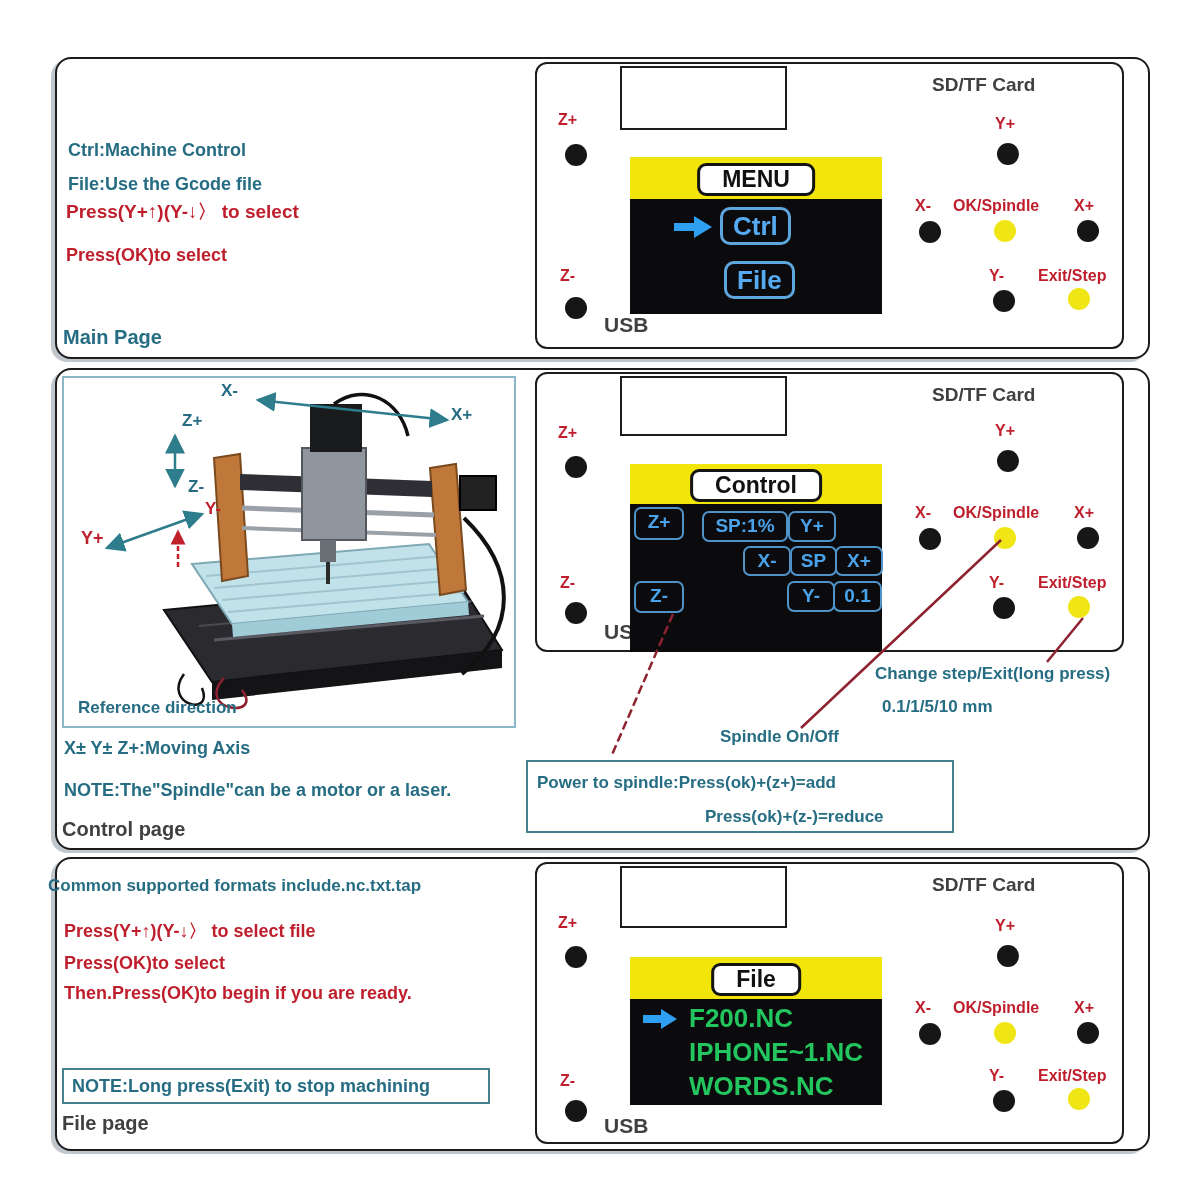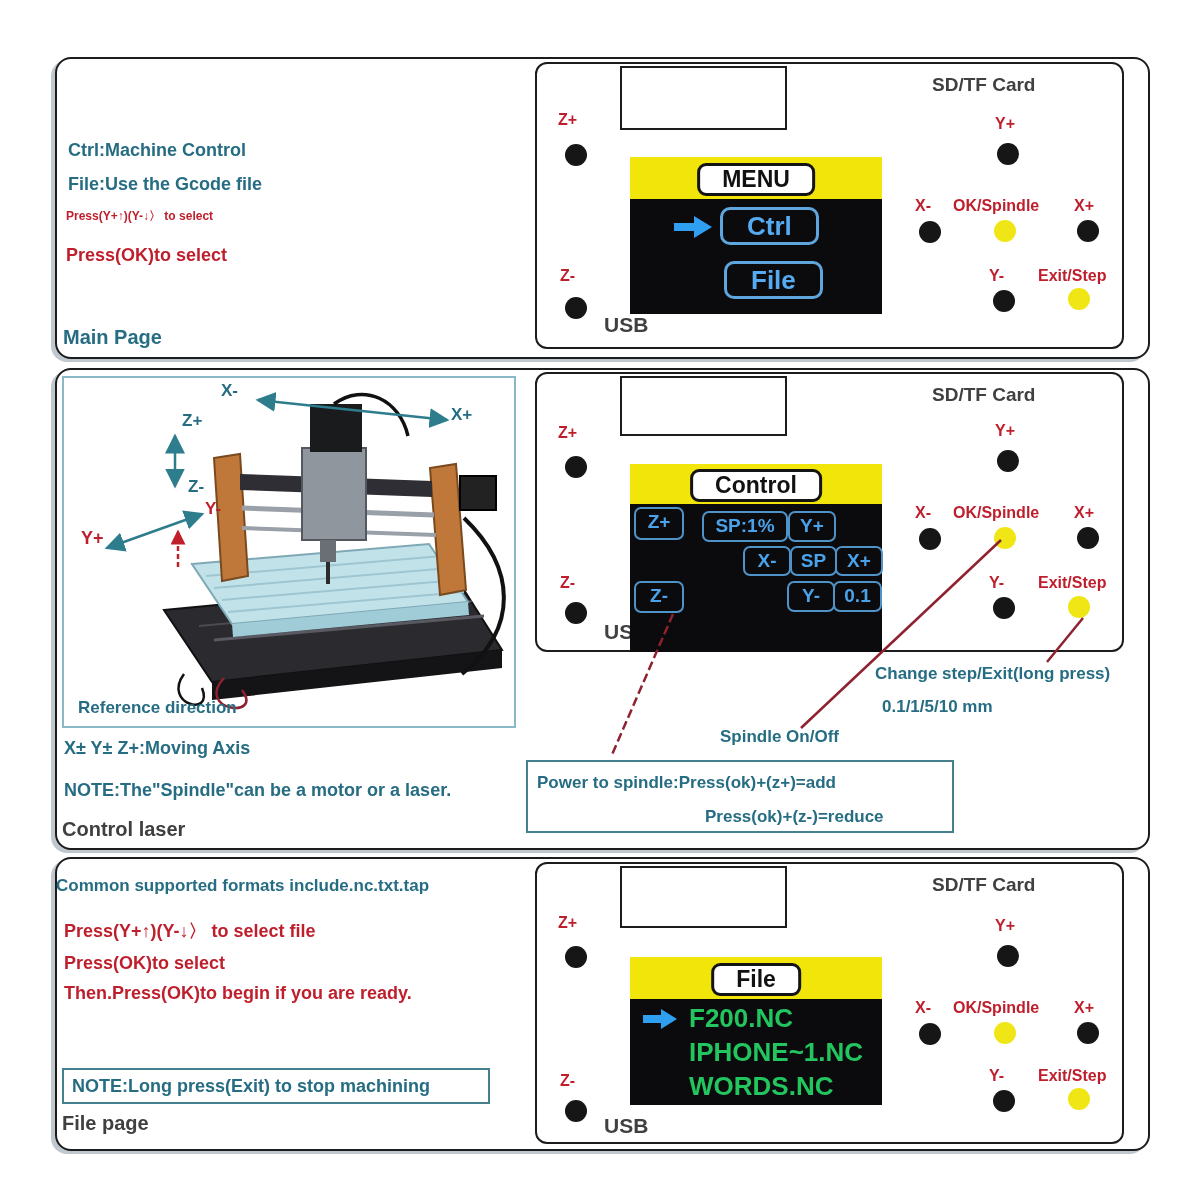--- a/index.html
+++ b/index.html
@@ -17,37 +17,37 @@
   .pbtn.yl{background:#f0e616}
   .lbl{font-size:16px}
   .screen{position:absolute;width:252px;background:#0b0b0d}
   .shead{position:absolute;left:0;top:0;width:100%;height:42px;background:#f2e50a}
   .stitle{position:absolute;top:6px;left:50%;transform:translateX(-50%);background:#fff;
           border:3px solid #141414;border-radius:9px;font-size:23px;color:#111;
           padding:0 22px;line-height:27px;white-space:nowrap}
   .skey{position:absolute;border:2px solid #4f93c9;border-radius:7px;color:#4aa3ea;
         text-align:center;font-size:19px;line-height:26px}
   .mkey{position:absolute;border:3px solid #5ea6dd;border-radius:10px;color:#55aaf2;
-        font-size:26px;line-height:30px;padding:1px 24px;text-align:center}
+        font-size:26px;line-height:30px;padding:1px 10px;text-align:center}
   .frow{position:absolute;color:#22c55e;font-size:26px;line-height:1}
   .cursor{position:absolute}
   .obox{position:absolute;background:#fff;border:2px solid #46808f}
   .refbox{position:absolute;background:#fff;border:2px solid #8ab8c6}
   svg{display:block}
   .overlay{position:absolute;left:0;top:0;pointer-events:none}
 </style>
 </head>
 <body>
 
 <div id="page">
 
   <div class="panel" style="left:55px;top:57px;width:1091px;height:298px"></div>
   <div class="t teal" style="left:68px;top:140px;font-size:18px">Ctrl:Machine Control</div>
   <div class="t teal" style="left:68px;top:174px;font-size:18px">File:Use the Gcode file</div>
-  <div class="t red" style="left:66px;top:210px;font-size:12px">Press(Y+↑)(Y-↓〉 to select</div>
+  <div class="t red" style="left:66px;top:201px;font-size:19px">Press(Y+↑)(Y-↓〉 to select</div>
   <div class="t red" style="left:66px;top:245px;font-size:18px">Press(OK)to select</div>
   <div class="t teal" style="left:63px;top:326px;font-size:20px">Main Page</div>
 
   <div class="ctrl" style="left:535px;top:62px;width:585px;height:283px">
     <div class="conn" style="left:83px;top:2px;width:163px;height:60px"></div>
     <div class="t blk" style="left:395px;top:10px;font-size:19px">SD/TF Card</div>
     <div class="t red lbl" style="left:21px;top:47px">Z+</div>
     <div class="pbtn" style="left:28px;top:80px"></div>
     <div class="t red lbl" style="left:23px;top:203px">Z-</div>
     <div class="pbtn" style="left:28px;top:233px"></div>
@@ -130,21 +130,21 @@
     <div class="t teal" style="left:387px;top:27px;font-size:17px">X+</div>
     <div class="t teal" style="left:118px;top:33px;font-size:17px">Z+</div>
     <div class="t teal" style="left:124px;top:99px;font-size:17px">Z-</div>
     <div class="t red" style="left:141px;top:121px;font-size:17px">Y-</div>
     <div class="t red" style="left:17px;top:150px;font-size:18px">Y+</div>
     <div class="t teal" style="left:14px;top:320px;font-size:17px">Reference direction</div>
   </div>
 
   <div class="t teal" style="left:64px;top:738px;font-size:18px">X± Y± Z+:Moving Axis</div>
   <div class="t teal" style="left:64px;top:780px;font-size:18px">NOTE:The"Spindle"can be a motor or a laser.</div>
-  <div class="t blk" style="left:62px;top:818px;font-size:20px">Control laser</div>
+  <div class="t blk" style="left:62px;top:818px;font-size:20px">Control page</div>
 
   <div class="ctrl" style="left:535px;top:372px;width:585px;height:276px">
     <div class="conn" style="left:83px;top:2px;width:163px;height:56px"></div>
     <div class="t blk" style="left:395px;top:10px;font-size:19px">SD/TF Card</div>
     <div class="t red lbl" style="left:21px;top:50px">Z+</div>
     <div class="pbtn" style="left:28px;top:82px"></div>
     <div class="t red lbl" style="left:23px;top:200px">Z-</div>
     <div class="pbtn" style="left:28px;top:228px"></div>
     <div class="t blk" style="left:67px;top:246px;font-size:21px">USB</div>
 
@@ -179,21 +179,21 @@
   <div class="t teal" style="left:875px;top:664px;font-size:17px">Change step/Exit(long press)</div>
   <div class="t teal" style="left:882px;top:697px;font-size:17px">0.1/1/5/10 mm</div>
   <div class="t teal" style="left:720px;top:727px;font-size:17px">Spindle On/Off</div>
 
   <div class="obox" style="left:526px;top:760px;width:424px;height:69px">
     <div class="t teal" style="left:9px;top:11px;font-size:17px">Power to spindle:Press(ok)+(z+)=add</div>
     <div class="t teal" style="left:177px;top:45px;font-size:17px">Press(ok)+(z-)=reduce</div>
   </div>
 
   <div class="panel" style="left:55px;top:857px;width:1091px;height:290px"></div>
-  <div class="t teal" style="left:56px;top:876px;font-size:17px">Common supported formats include.nc.txt.tap</div>
+  <div class="t teal" style="left:48px;top:876px;font-size:17px">Common supported formats include.nc.txt.tap</div>
   <div class="t red" style="left:64px;top:921px;font-size:18px">Press(Y+↑)(Y-↓〉 to select file</div>
   <div class="t red" style="left:64px;top:953px;font-size:18px">Press(OK)to select</div>
   <div class="t red" style="left:64px;top:983px;font-size:18px">Then.Press(OK)to begin if you are ready.</div>
   <div class="obox" style="left:62px;top:1068px;width:424px;height:32px">
     <div class="t teal" style="left:8px;top:6px;font-size:18px">NOTE:Long press(Exit) to stop machining</div>
   </div>
   <div class="t blk" style="left:62px;top:1112px;font-size:20px">File page</div>
 
   <div class="ctrl" style="left:535px;top:862px;width:585px;height:278px">
     <div class="conn" style="left:83px;top:2px;width:163px;height:58px"></div>

